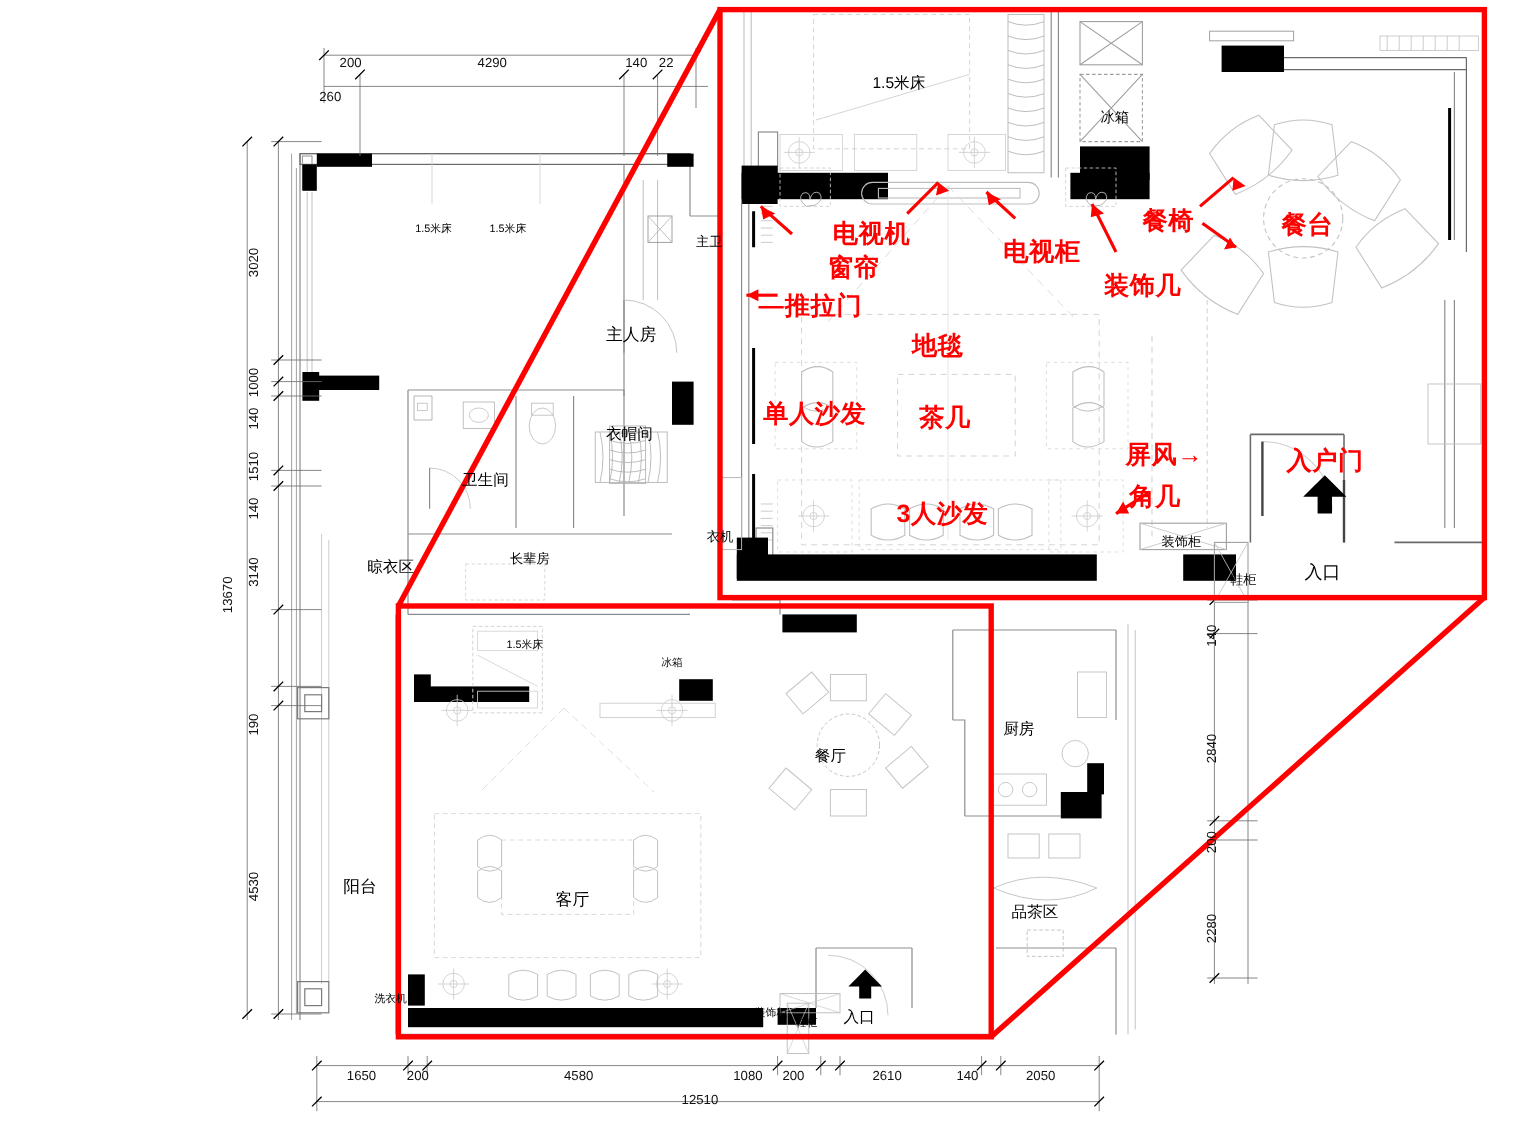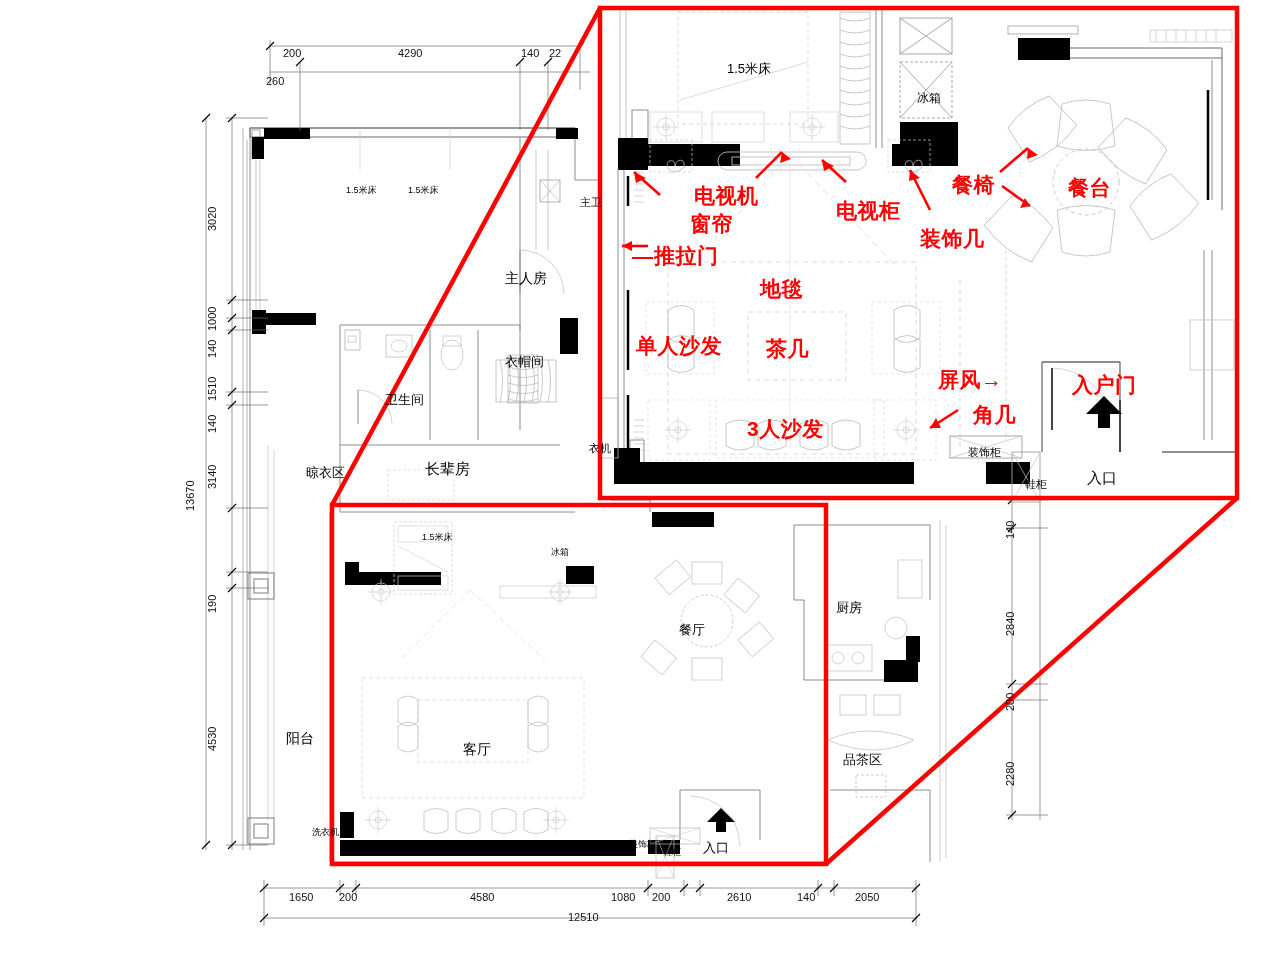--- a/index.html
+++ b/index.html
@@ -435,21 +435,21 @@
 
   <div class="txt dim vert" style="left:1016px;top:528px;">140</div>
   <div class="txt dim vert" style="left:1016px;top:625px;">2840</div>
   <div class="txt dim vert" style="left:1016px;top:700px;">200</div>
   <div class="txt dim vert" style="left:1016px;top:775px;">2280</div>
 
   <div class="txt cad" style="left:505px;top:271px;font-size:14px;">主人房</div>
   <div class="txt cad" style="left:580px;top:197px;font-size:11px;">主卫</div>
   <div class="txt cad" style="left:505px;top:355px;font-size:13px;">衣帽间</div>
   <div class="txt cad" style="left:385px;top:393px;font-size:13px;">卫生间</div>
-  <div class="txt cad" style="left:425px;top:461px;font-size:15px;">长辈房</div>
+  <div class="txt cad" style="left:425px;top:461px;font-size:11px;">长辈房</div>
   <div class="txt cad" style="left:306px;top:466px;font-size:13px;">晾衣区</div>
   <div class="txt cad" style="left:286px;top:731px;font-size:14px;">阳台</div>
   <div class="txt cad" style="left:463px;top:742px;font-size:14px;">客厅</div>
   <div class="txt cad" style="left:679px;top:623px;font-size:13px;">餐厅</div>
   <div class="txt cad" style="left:836px;top:601px;font-size:13px;">厨房</div>
   <div class="txt cad" style="left:843px;top:753px;font-size:13px;">品茶区</div>
 
   <div class="txt cad xs" style="left:346px;top:186px;">1.5米床</div>
   <div class="txt cad xs" style="left:408px;top:186px;">1.5米床</div>
   <div class="txt cad xs" style="left:422px;top:533px;">1.5米床</div>
@@ -471,18 +471,18 @@
   <div class="txt ann" style="left:654px;top:245px;">推拉门</div>
   <div class="txt ann" style="left:836px;top:200px;">电视柜</div>
   <div class="txt ann" style="left:920px;top:228px;">装饰几</div>
   <div class="txt ann" style="left:952px;top:174px;">餐椅</div>
   <div class="txt ann" style="left:1068px;top:177px;">餐台</div>
   <div class="txt ann" style="left:760px;top:278px;text-align:right;">地毯</div>
   <div class="txt ann" style="left:636px;top:335px;">单人沙发</div>
   <div class="txt ann" style="left:766px;top:338px;">茶几</div>
   <div class="txt ann" style="left:747px;top:418px;">3人沙发</div>
   <div class="txt ann" style="left:938px;top:369px;">屏风→</div>
-  <div class="txt ann" style="left:973px;top:404px;">角几</div>
+  <div class="txt ann" style="left:941px;top:404px;">角几</div>
   <div class="txt ann" style="left:1072px;top:354px;margin-top:20px;">入户门</div>
 
   <div class="txt ann" style="left:632px;top:245px;color:#ff0000;">—</div>
 
 </div>
 
 </body></html>

